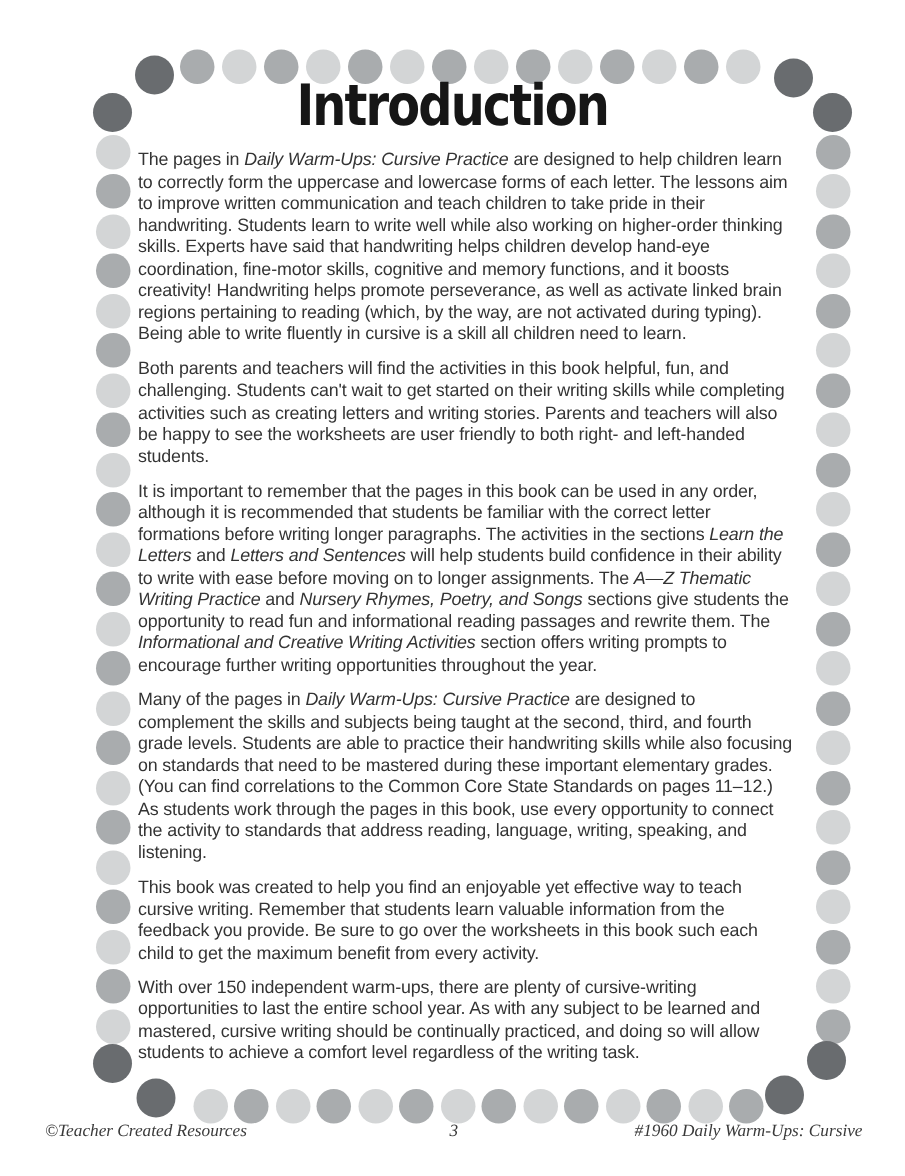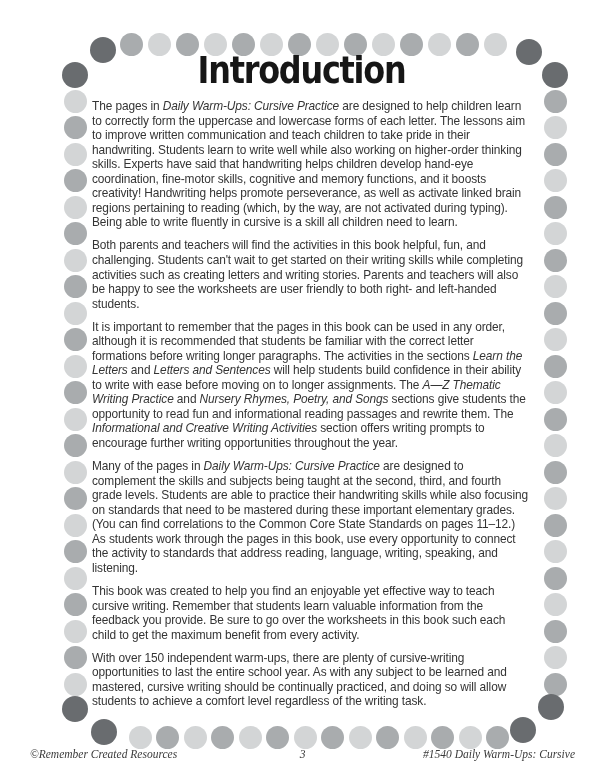--- a/index.html
+++ b/index.html
@@ -150,18 +150,18 @@
   <div class="content">
     <p><span>The pages in </span><span class="it">Daily Warm-Ups: Cursive Practice</span><span> are designed to help children learn to correctly form the uppercase and lowercase forms of each letter. The lessons aim to improve written communication and teach children to take pride in their handwriting. Students learn to write well while also working on higher-order thinking skills. Experts have said that handwriting helps children develop hand-eye coordination, fine-motor skills, cognitive and memory functions, and it boosts creativity! Handwriting helps promote perseverance, as well as activate linked brain regions pertaining to reading (which, by the way, are not activated during typing). Being able to write fluently in cursive is a skill all children need to learn.</span></p>
     <p><span>Both parents and teachers will find the activities in this book helpful, fun, and challenging. Students can't wait to get started on their writing skills while completing activities such as creating letters and writing stories. Parents and teachers will also be happy to see the worksheets are user friendly to both right- and left-handed students.</span></p>
     <p><span>It is important to remember that the pages in this book can be used in any order, although it is recommended that students be familiar with the correct letter formations before writing longer paragraphs. The activities in the sections </span><span class="it">Learn the Letters</span><span> and </span><span class="it">Letters and Sentences</span><span> will help students build confidence in their ability to write with ease before moving on to longer assignments. The </span><span class="it">A—Z Thematic Writing Practice</span><span> and </span><span class="it">Nursery Rhymes, Poetry, and Songs</span><span> sections give students the opportunity to read fun and informational reading passages and rewrite them. The </span><span class="it">Informational and Creative Writing Activities</span><span> section offers writing prompts to encourage further writing opportunities throughout the year.</span></p>
     <p><span>Many of the pages in </span><span class="it">Daily Warm-Ups: Cursive Practice</span><span> are designed to complement the skills and subjects being taught at the second, third, and fourth grade levels. Students are able to practice their handwriting skills while also focusing on standards that need to be mastered during these important elementary grades. (You can find correlations to the Common Core State Standards on pages 11–12.) As students work through the pages in this book, use every opportunity to connect the activity to standards that address reading, language, writing, speaking, and listening.</span></p>
     <p><span>This book was created to help you find an enjoyable yet effective way to teach cursive writing. Remember that students learn valuable information from the feedback you provide. Be sure to go over the worksheets in this book such each child to get the maximum benefit from every activity.</span></p>
     <p><span>With over 150 independent warm-ups, there are plenty of cursive-writing opportunities to last the entire school year. As with any subject to be learned and mastered, cursive writing should be continually practiced, and doing so will allow students to achieve a comfort level regardless of the writing task.</span></p>
   </div>
 
   <div class="footer">
-    <span>©Remember Created Resources</span>
+    <span>©Teacher Created Resources</span>
     <span class="center">3</span>
-    <span>#1540 Daily Warm-Ups: Cursive</span>
+    <span>#1960 Daily Warm-Ups: Cursive</span>
   </div>
 
 </div>
 
 </body></html>

